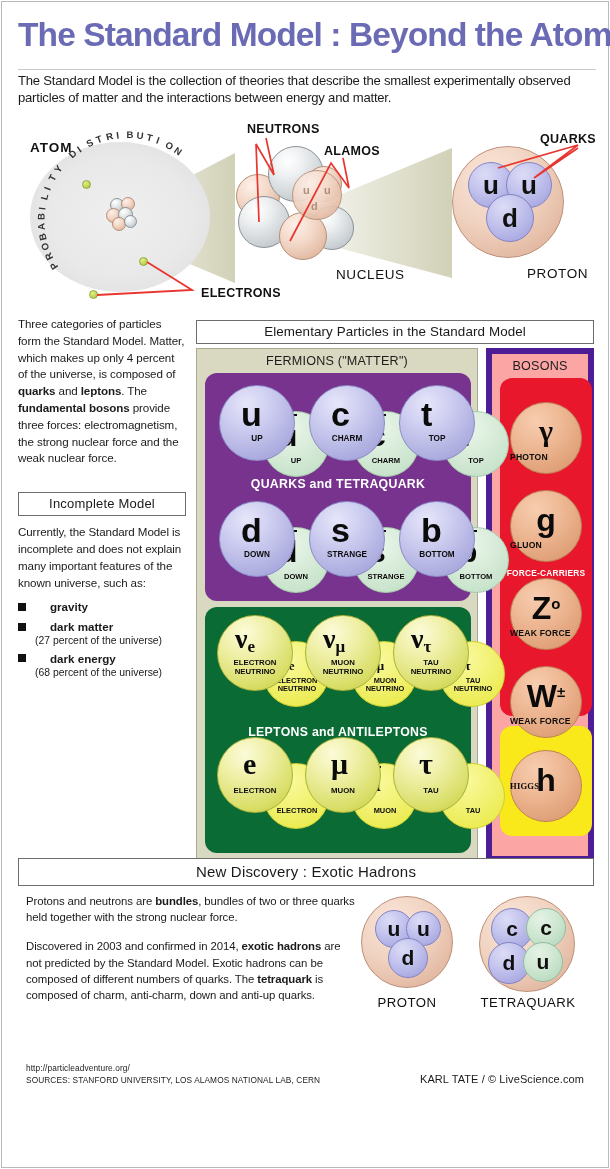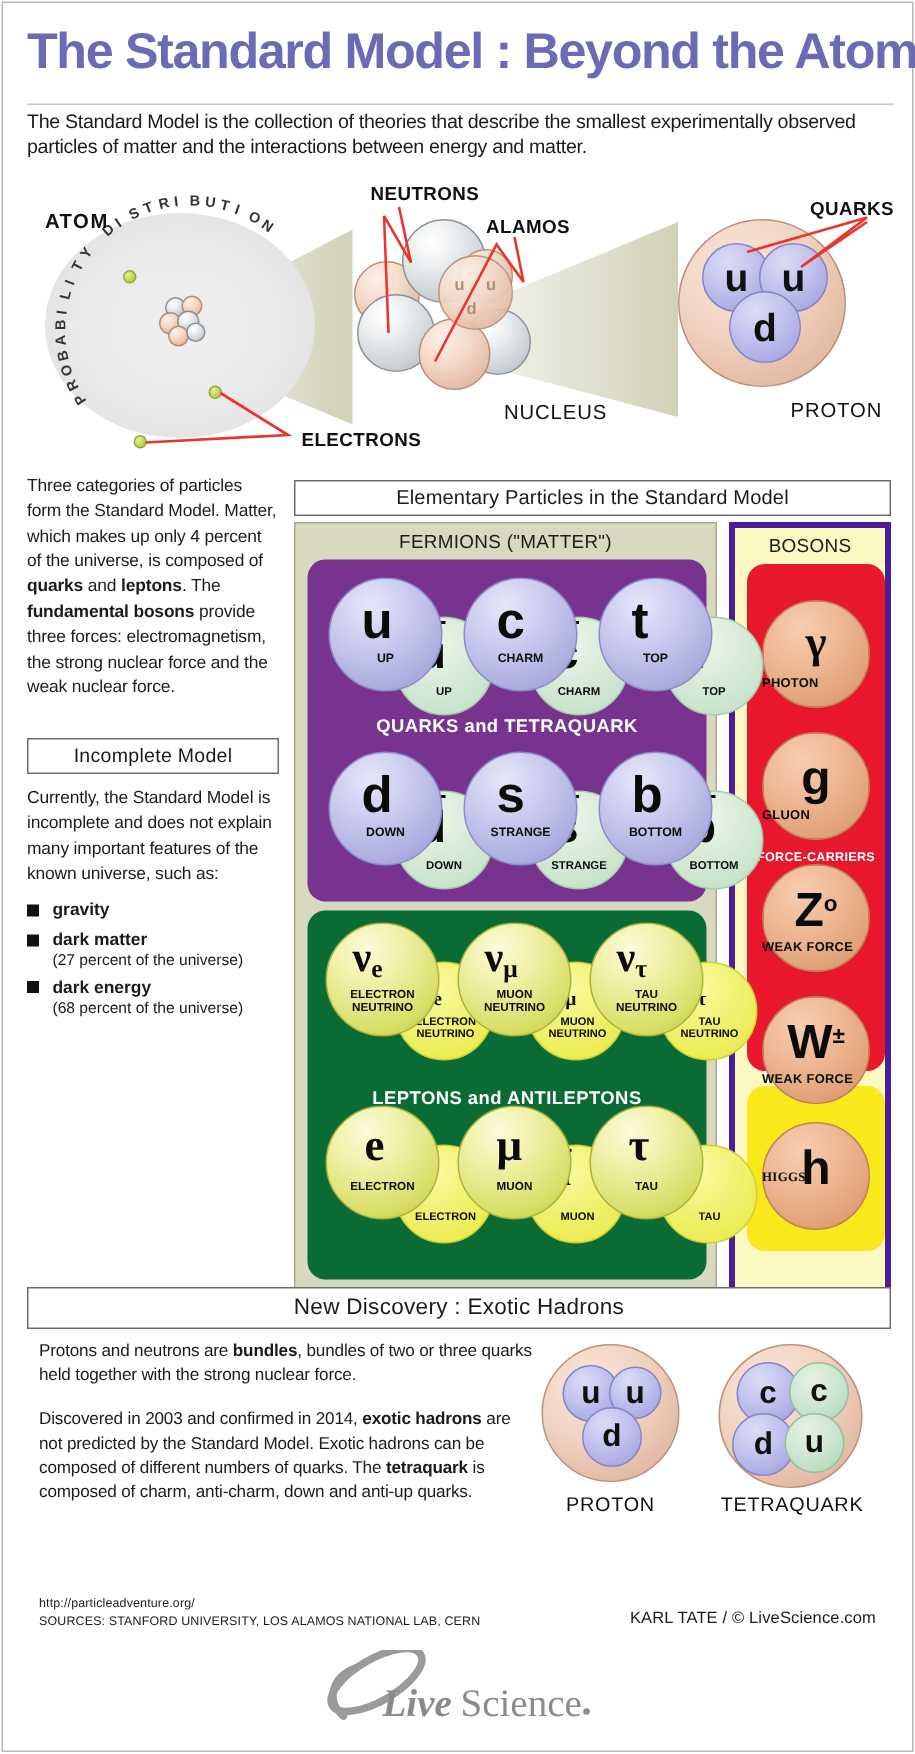--- a/index.html
+++ b/index.html
@@ -78,36 +78,36 @@
   .gap { height:11px; }
 
   .boxhead {
     border:1px solid #6d6d6d; background:#fff; text-align:center;
     font-size:13px; padding:3px 4px 4px; letter-spacing:.2px;
   }
   .incomplete-box { margin-top:14px; }
   .bullets { margin-top:9px; }
   .bullet { position:relative; padding-left:17px; margin-bottom:5px; font-size:11.5px; line-height:1.2; }
   .bullet .sq { position:absolute; left:0; top:2.5px; width:8px; height:8px; background:#111; }
-  .bullet .bl { font-weight:bold; font-size:11.6px; }
+  .bullet .bl { font-weight:bold; font-size:11.6px;margin-left:15px; }
   .bullet .sub { font-weight:normal; font-size:10.4px; line-height:1.15; display:block; }
 
   
   .table-head {
     position:absolute; left:196px; top:320px; width:398px;
     border:1px solid #6d6d6d; background:#fff; text-align:center;
     font-size:13.4px; padding:3px 0 4px; letter-spacing:.1px;
   }
   .fermion-panel {
     position:absolute; left:196px; top:348px; width:282px; height:512px;
     background:#d9d8c0; border:1px solid #a9a890;
   }
   .boson-panel {
     position:absolute; left:486px; top:348px; width:108px; height:514px;
-    background:#fef9c3; border:4px solid #4c1d95;
+    background:#fca5a5; border:6px solid #4c1d95;
   }
   .panel-title {
     text-align:center; font-size:12.6px; color:#1d1d1d; padding-top:5px;
     letter-spacing:.2px;
   }
   .quark-box {
     position:absolute; left:8px; top:24px; width:266px; height:228px;
     background:#77338e; border-radius:12px;
   }
   .lepton-box {
@@ -437,22 +437,13 @@
       <div class="qball anti" id="ht3" style="left:168px;top:52px;width:40px;height:40px;font-size:21px;">u</div>
       <div class="hadron-cap" style="left:118px;top:105px;width:110px;">TETRAQUARK</div>
     </div>
   </div>
 
   <div class="sources">
     <div>http://particleadventure.org/</div>
     <div>SOURCES: STANFORD UNIVERSITY, LOS ALAMOS NATIONAL LAB, CERN</div>
   </div>
   <div class="credit">KARL TATE / © LiveScience.com</div>
-  <div class="logo">
-    <svg width="220" height="52" viewBox="0 0 220 52">
-      <ellipse cx="56" cy="20" rx="34" ry="14" transform="rotate(-30 56 20)" fill="none" stroke="#9a9a9a" stroke-width="5"></ellipse>
-      <path d="M42 12 C26 18 22 34 34 44" fill="none" stroke="#9a9a9a" stroke-width="5" stroke-linecap="round"></path>
-      <text x="60" y="44" font-family="Liberation Serif, serif" font-size="26" font-style="italic" font-weight="bold" fill="#8b8b8b" id="logo-live">Live</text>
-      <text x="112" y="44" font-family="Liberation Serif, serif" font-size="26" fill="#8b8b8b" id="logo-science">Science</text>
-      <circle cx="196" cy="41" r="2.2" fill="#8b8b8b"></circle>
-    </svg>
-  </div>
 </div>
 
 </body></html>

